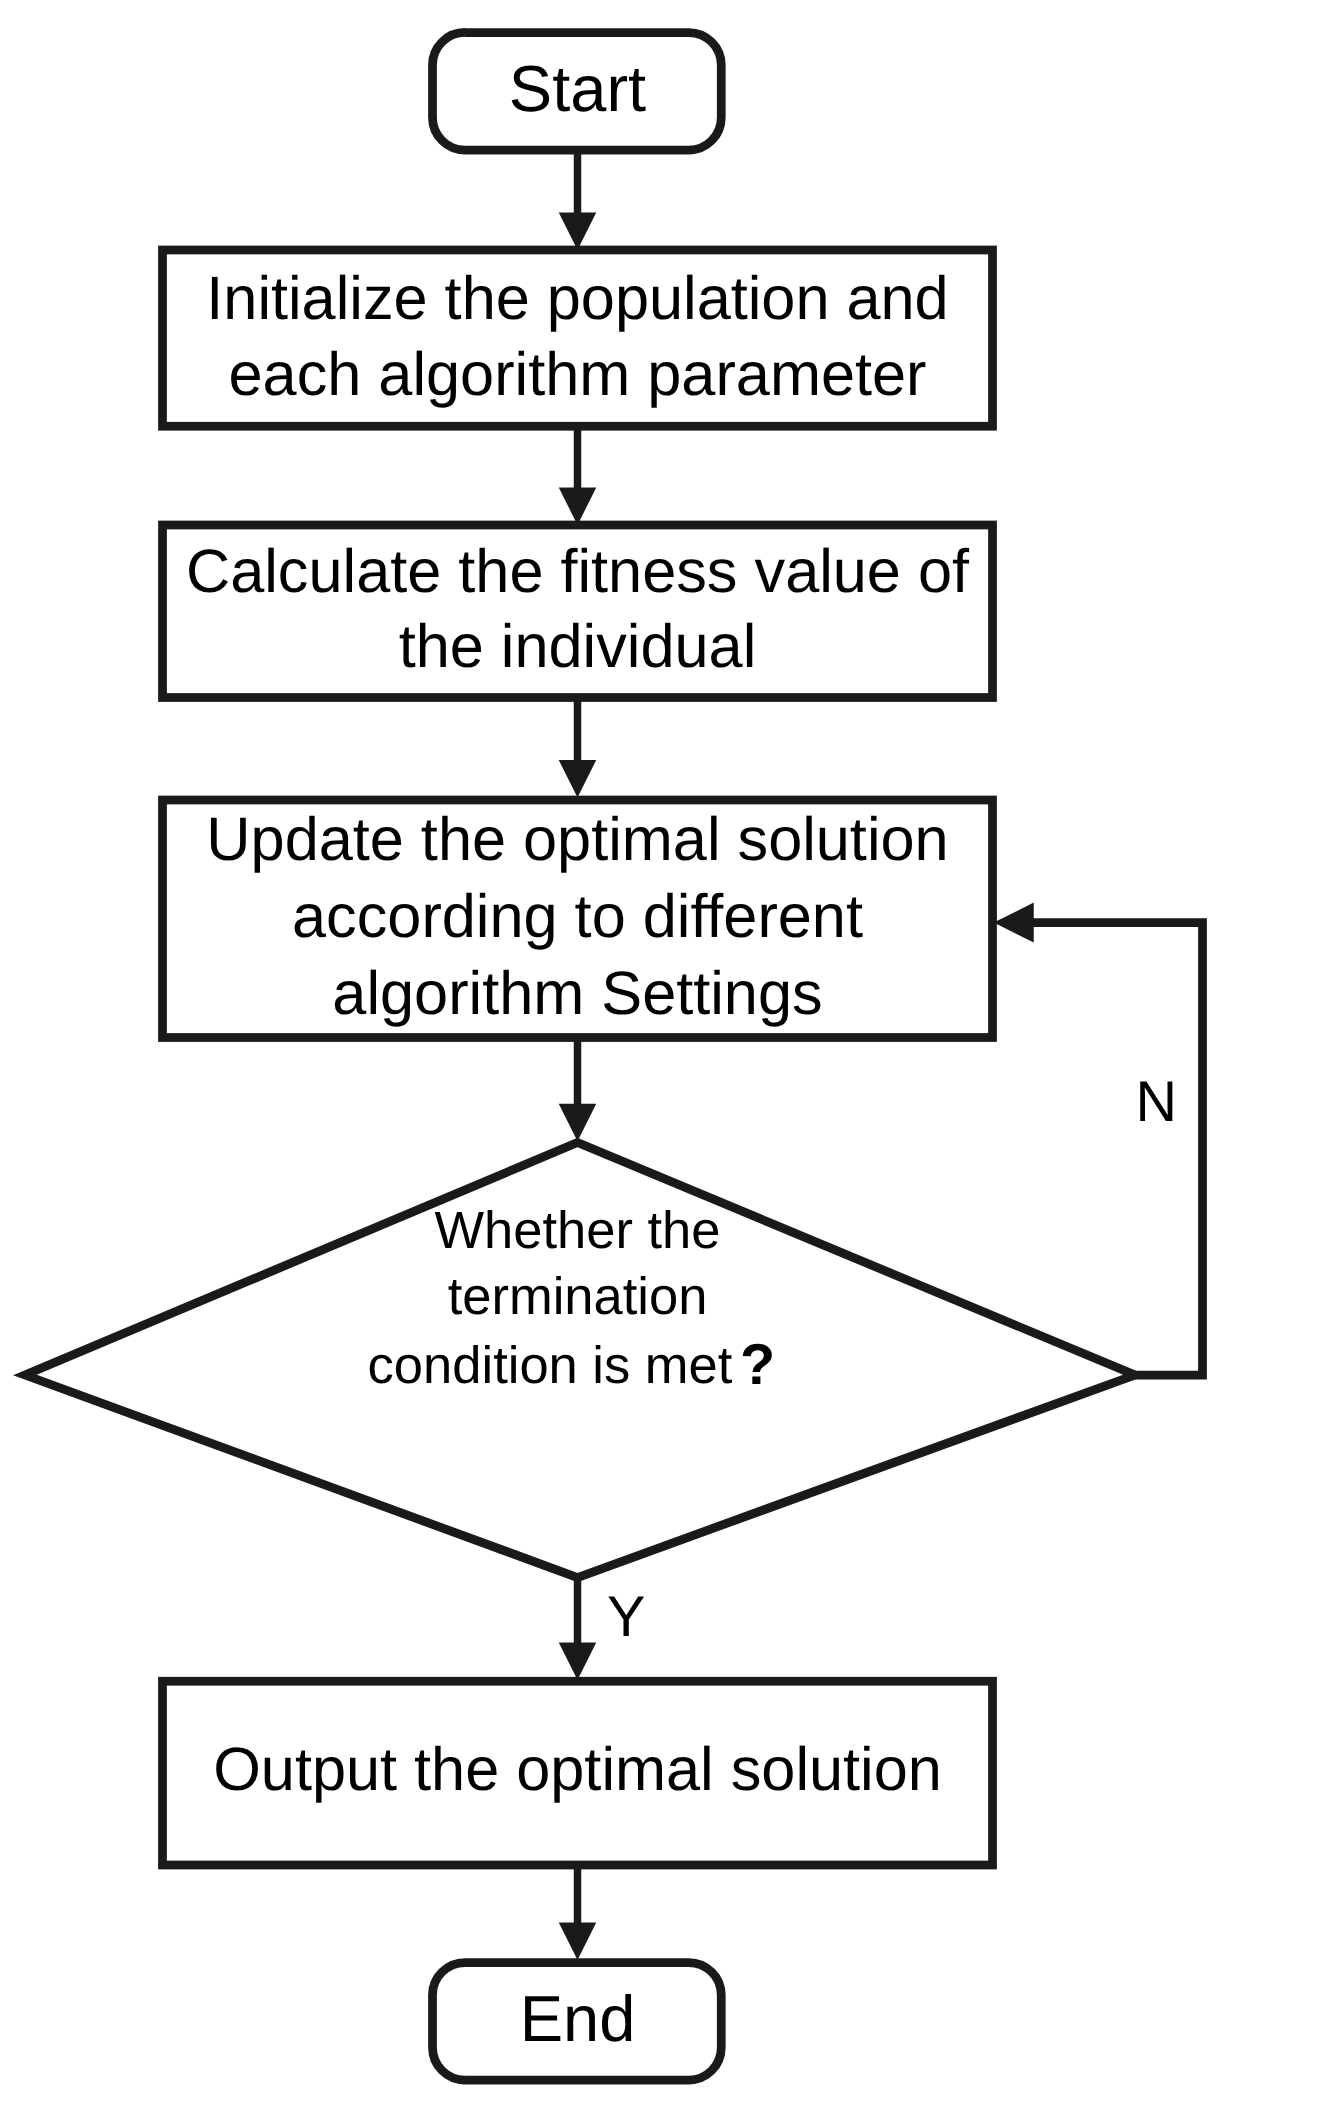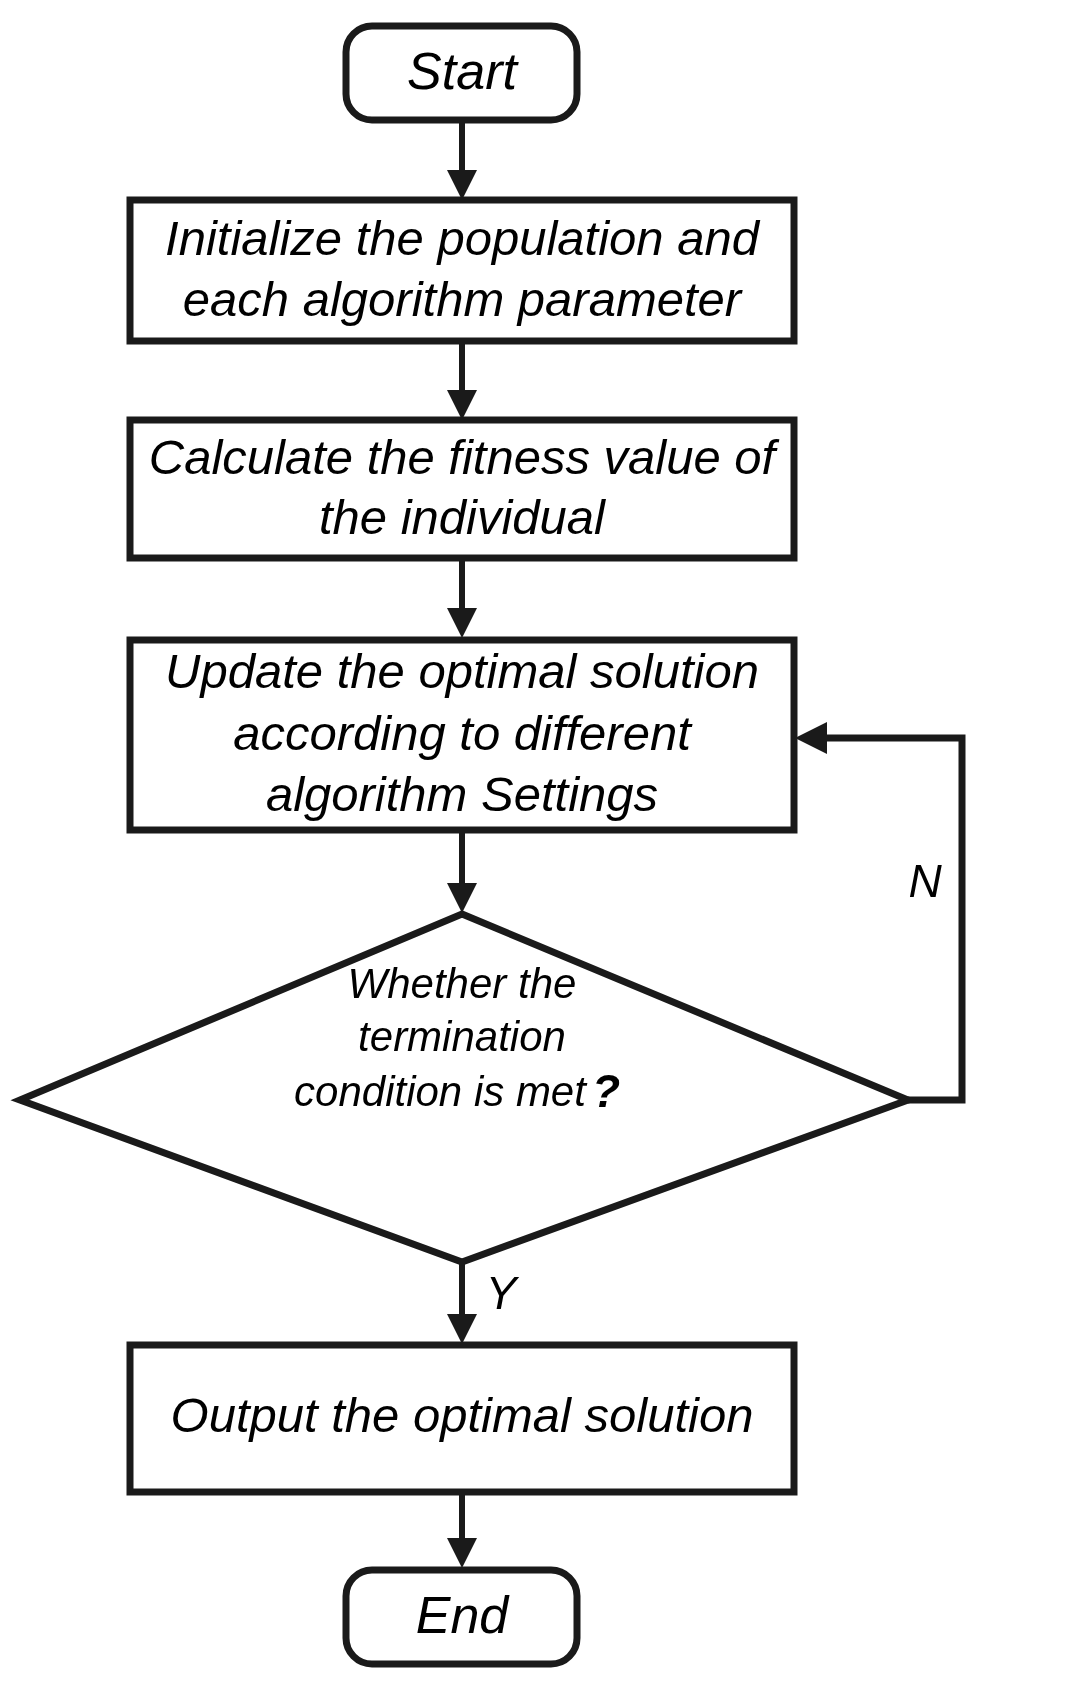--- a/index.html
+++ b/index.html
@@ -11,21 +11,20 @@
     width: 1066px;
     height: 1702px;
     font-family: "Liberation Sans", sans-serif;
     overflow: hidden;
   }
   #flowchart-root {
     position: relative;
     width: 1066px;
     height: 1702px;
     background: #ffffff;
-    font-style: italic;
   }
   svg.diagram {
     position: absolute;
     top: 0;
     left: 0;
     width: 1066px;
     height: 1702px;
     display: block;
   }
   .shape-stroke {

